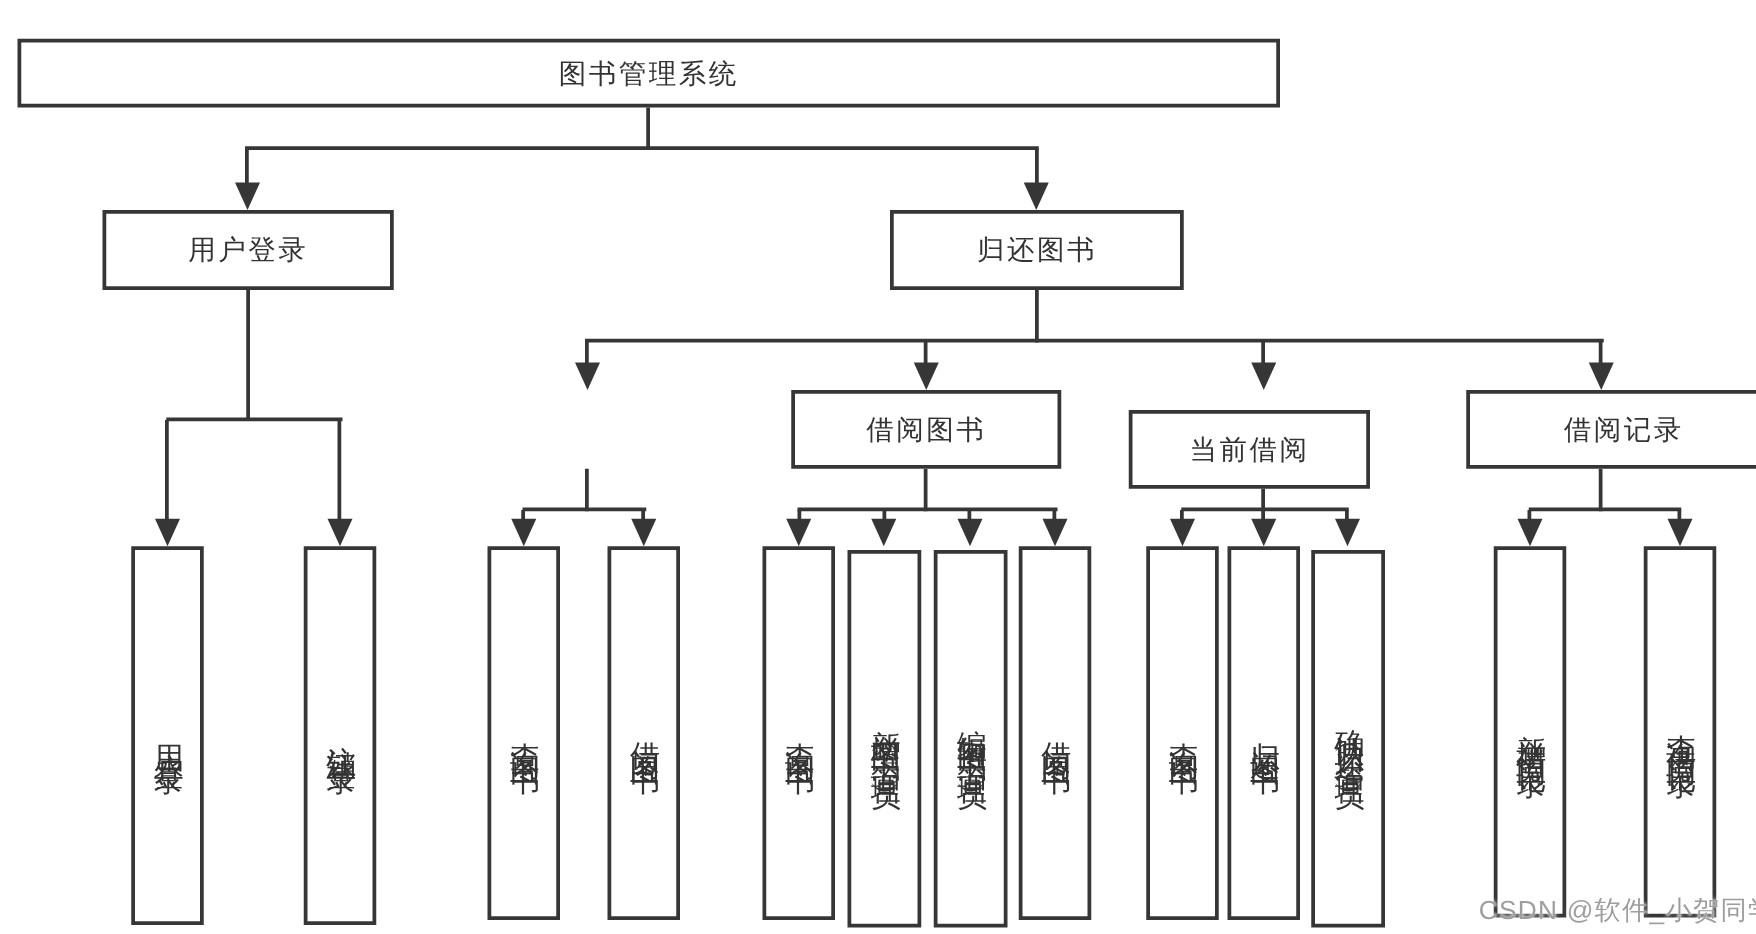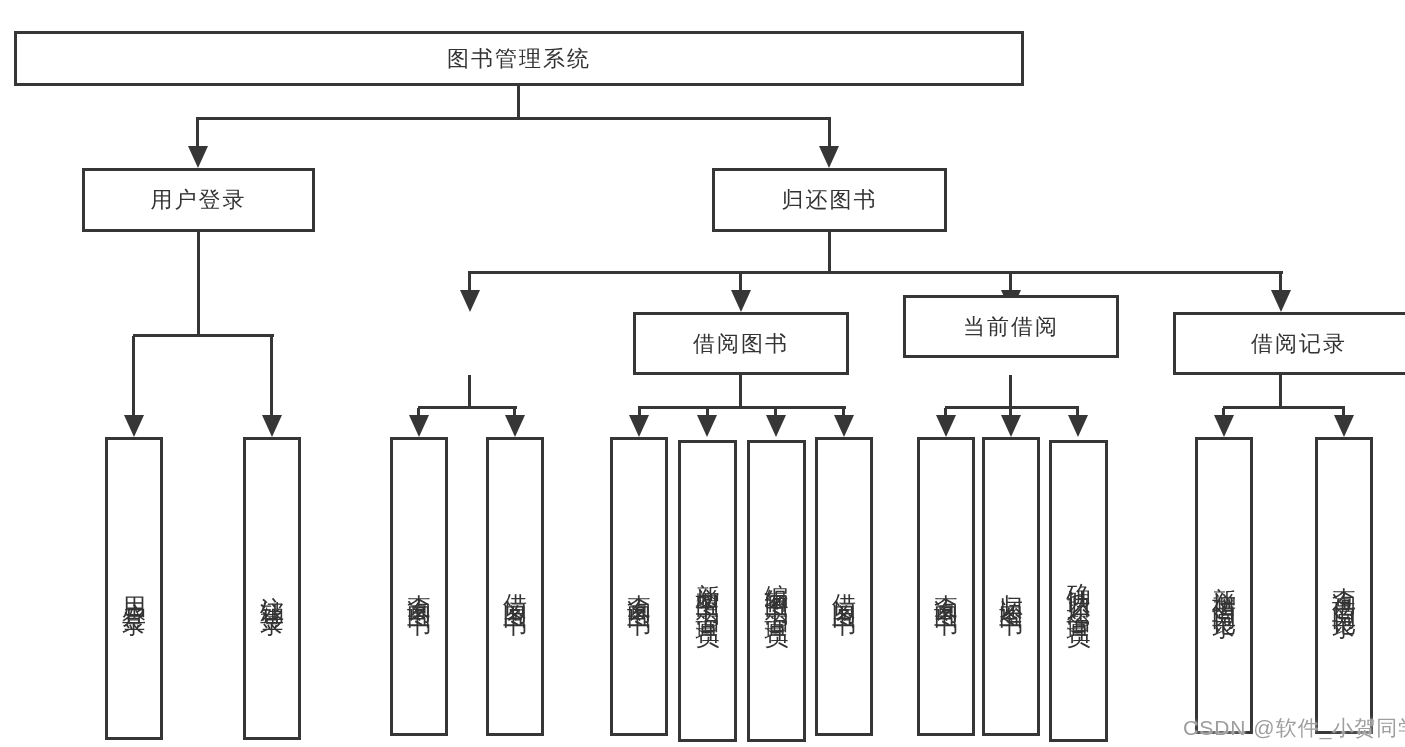--- a/index.html
+++ b/index.html
@@ -128,21 +128,21 @@
   <div class="box" style="left:82px;top:168px;width:233px;height:64px">
     <span class="hlabel">用户登录</span>
   </div>
   <div class="box" style="left:712px;top:168px;width:235px;height:64px">
     <span class="hlabel">归还图书</span>
   </div>
 
   <div class="box" style="left:633px;top:312px;width:216px;height:63px">
     <span class="hlabel">借阅图书</span>
   </div>
-  <div class="box" style="left:903px;top:295px;width:216px;height:63px">
+  <div class="box" style="left:903px;top:328px;width:193px;height:63px">
     <span class="hlabel">当前借阅</span>
   </div>
   <div class="box" style="left:1173px;top:312px;width:252px;height:63px">
     <span class="hlabel">借阅记录</span>
   </div>
 
   <div class="box" style="left:105px;top:437px;width:58px;height:303px">
     <span class="vlabel">用户登录</span>
   </div>
   <div class="box" style="left:243px;top:437px;width:58px;height:303px">

